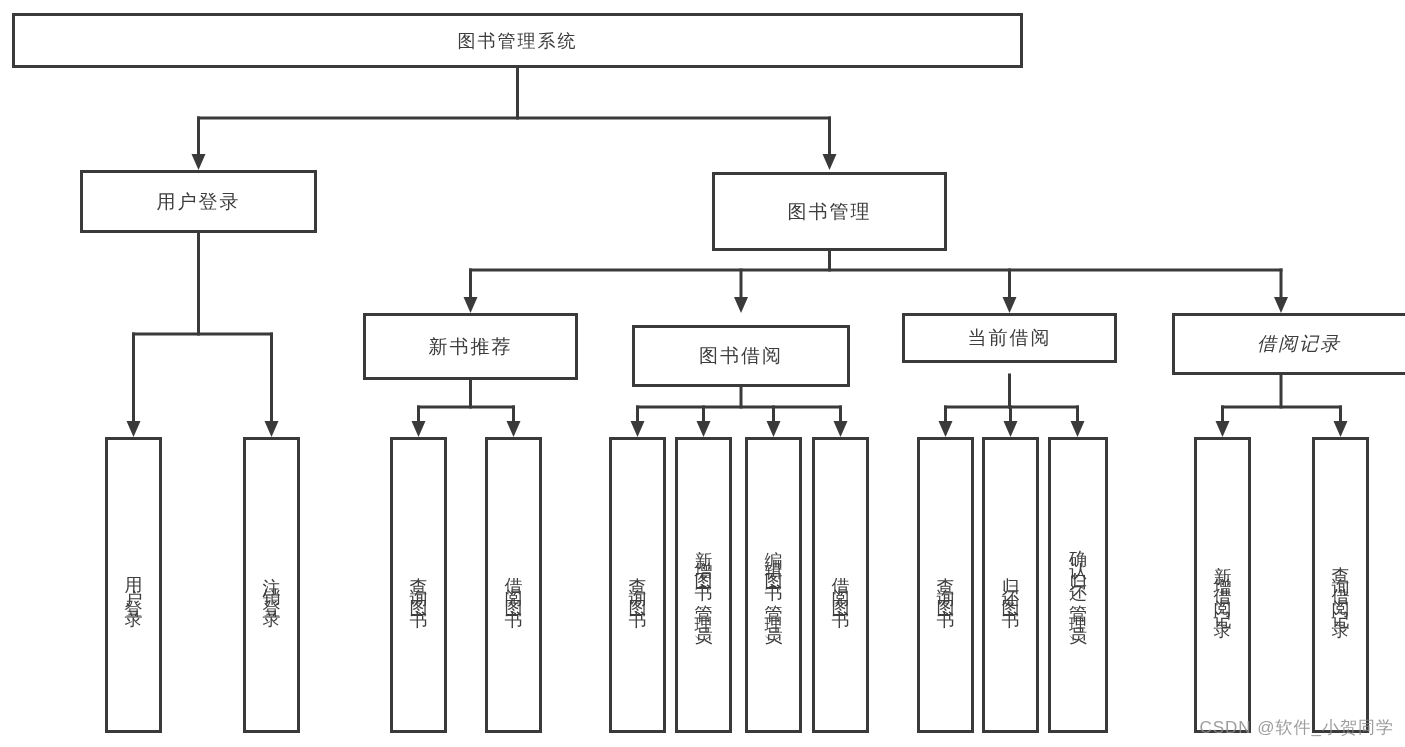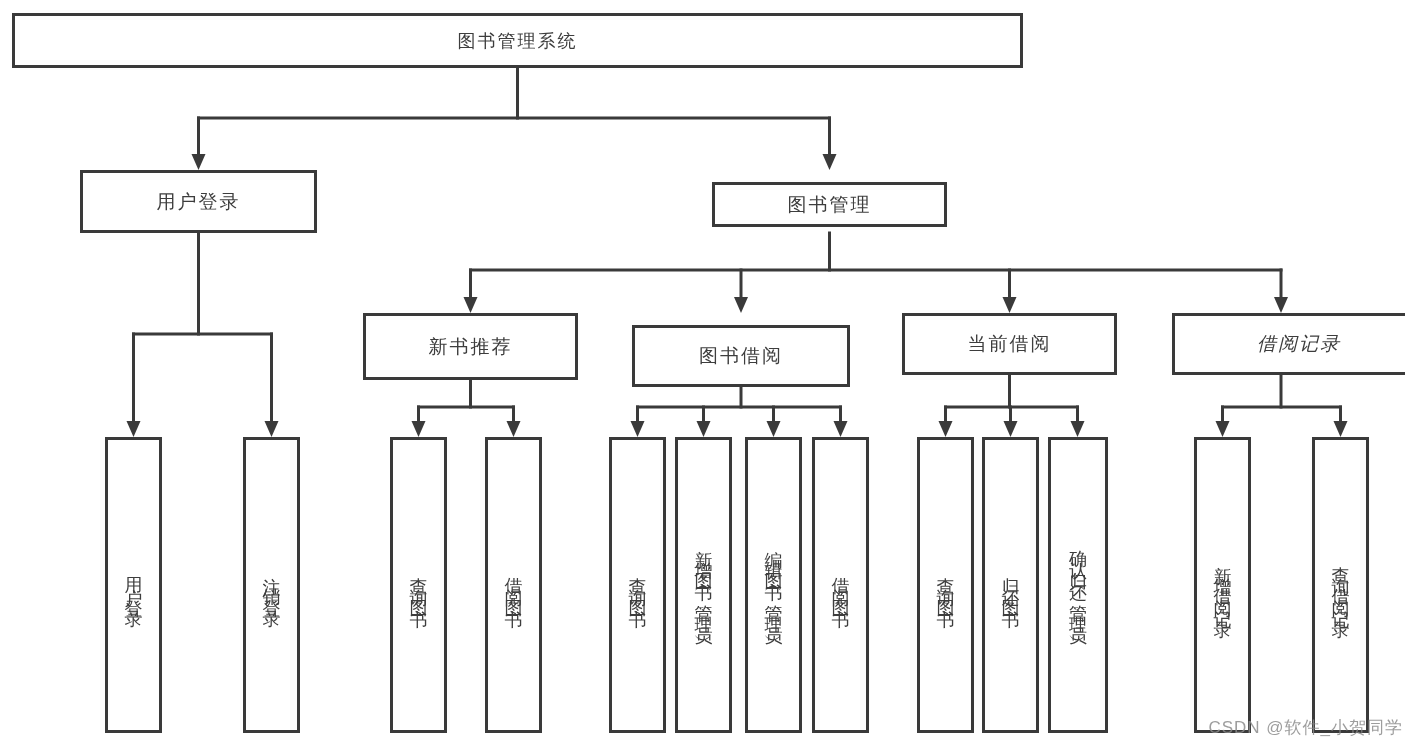--- a/index.html
+++ b/index.html
@@ -45,21 +45,21 @@
   .box-leaf span {
     writing-mode: vertical-rl;
     text-orientation: mixed;
     font-size: 18px;
     letter-spacing: 11px;
     line-height: 1;
     white-space: nowrap;
   }
   .watermark {
     position: absolute;
-    right: 2px;
+    right: 11px;
     top: 716px;
     font-size: 17px;
     letter-spacing: 1px;
     color: rgba(140, 140, 140, 0.85);
     z-index: 5;
     white-space: nowrap;
   }
 </style>
 </head>
 <body>
@@ -132,31 +132,31 @@
     </g>
   </svg>
 
   <div class="box box-root" style="left:12px; top:13px; width:1011px; height:55px;">
     <span>图书管理系统</span>
   </div>
 
   <div class="box box-branch" style="left:80px; top:170px; width:237px; height:63px;">
     <span>用户登录</span>
   </div>
-  <div class="box box-branch" style="left:712px; top:182px; width:235px; height:45px;">
+  <div class="box box-branch" style="left:712px; top:172px; width:235px; height:79px;">
     <span>图书管理</span>
   </div>
 
   <div class="box box-branch" style="left:363px; top:313px; width:215px; height:67px;">
     <span>新书推荐</span>
   </div>
   <div class="box box-branch" style="left:632px; top:313px; width:218px; height:62px;margin-top:12px;">
     <span>图书借阅</span>
   </div>
-  <div class="box box-branch" style="left:902px; top:313px; width:215px; height:62px;">
+  <div class="box box-branch" style="left:902px; top:313px; width:215px; height:50px;">
     <span>当前借阅</span>
   </div>
   <div class="box box-branch" style="left:1172px; top:313px; width:254px; height:62px;font-style:italic;">
     <span>借阅记录</span>
   </div>
 
   <div class="box box-leaf" style="left:105px; top:437px; width:57px; height:296px;">
     <span>用户登录</span>
   </div>
   <div class="box box-leaf" style="left:243px; top:437px; width:57px; height:296px;">

